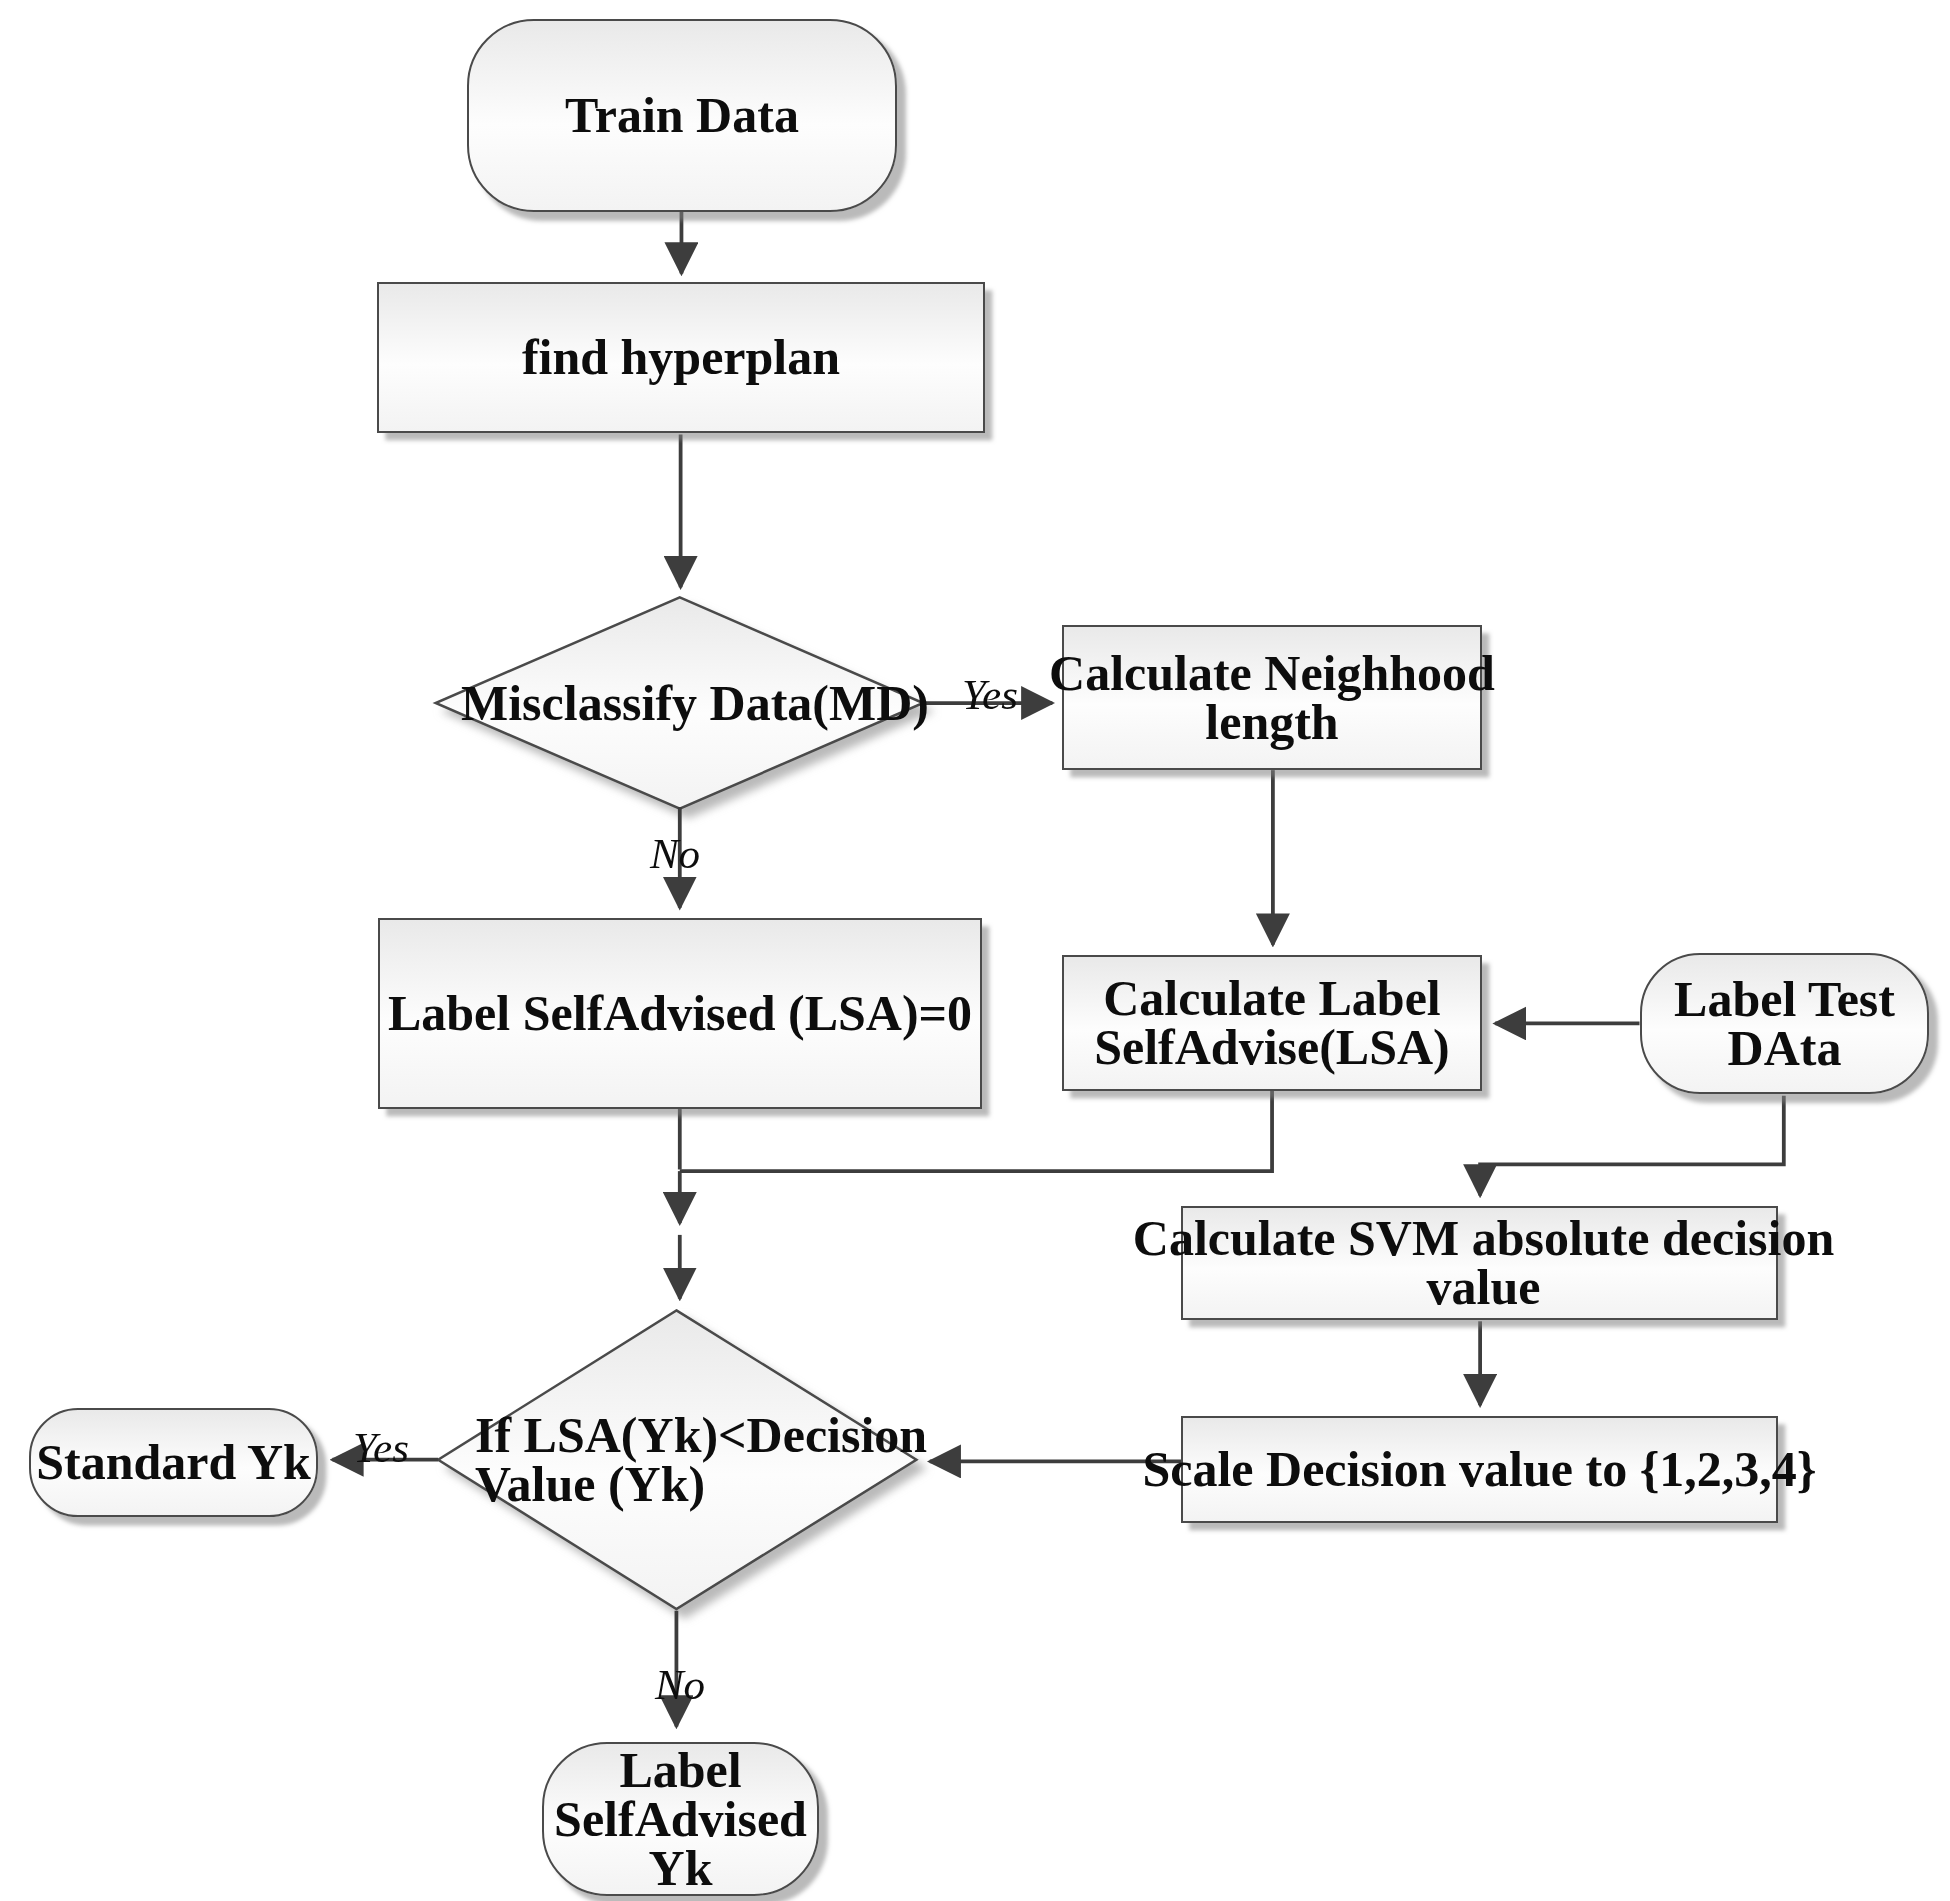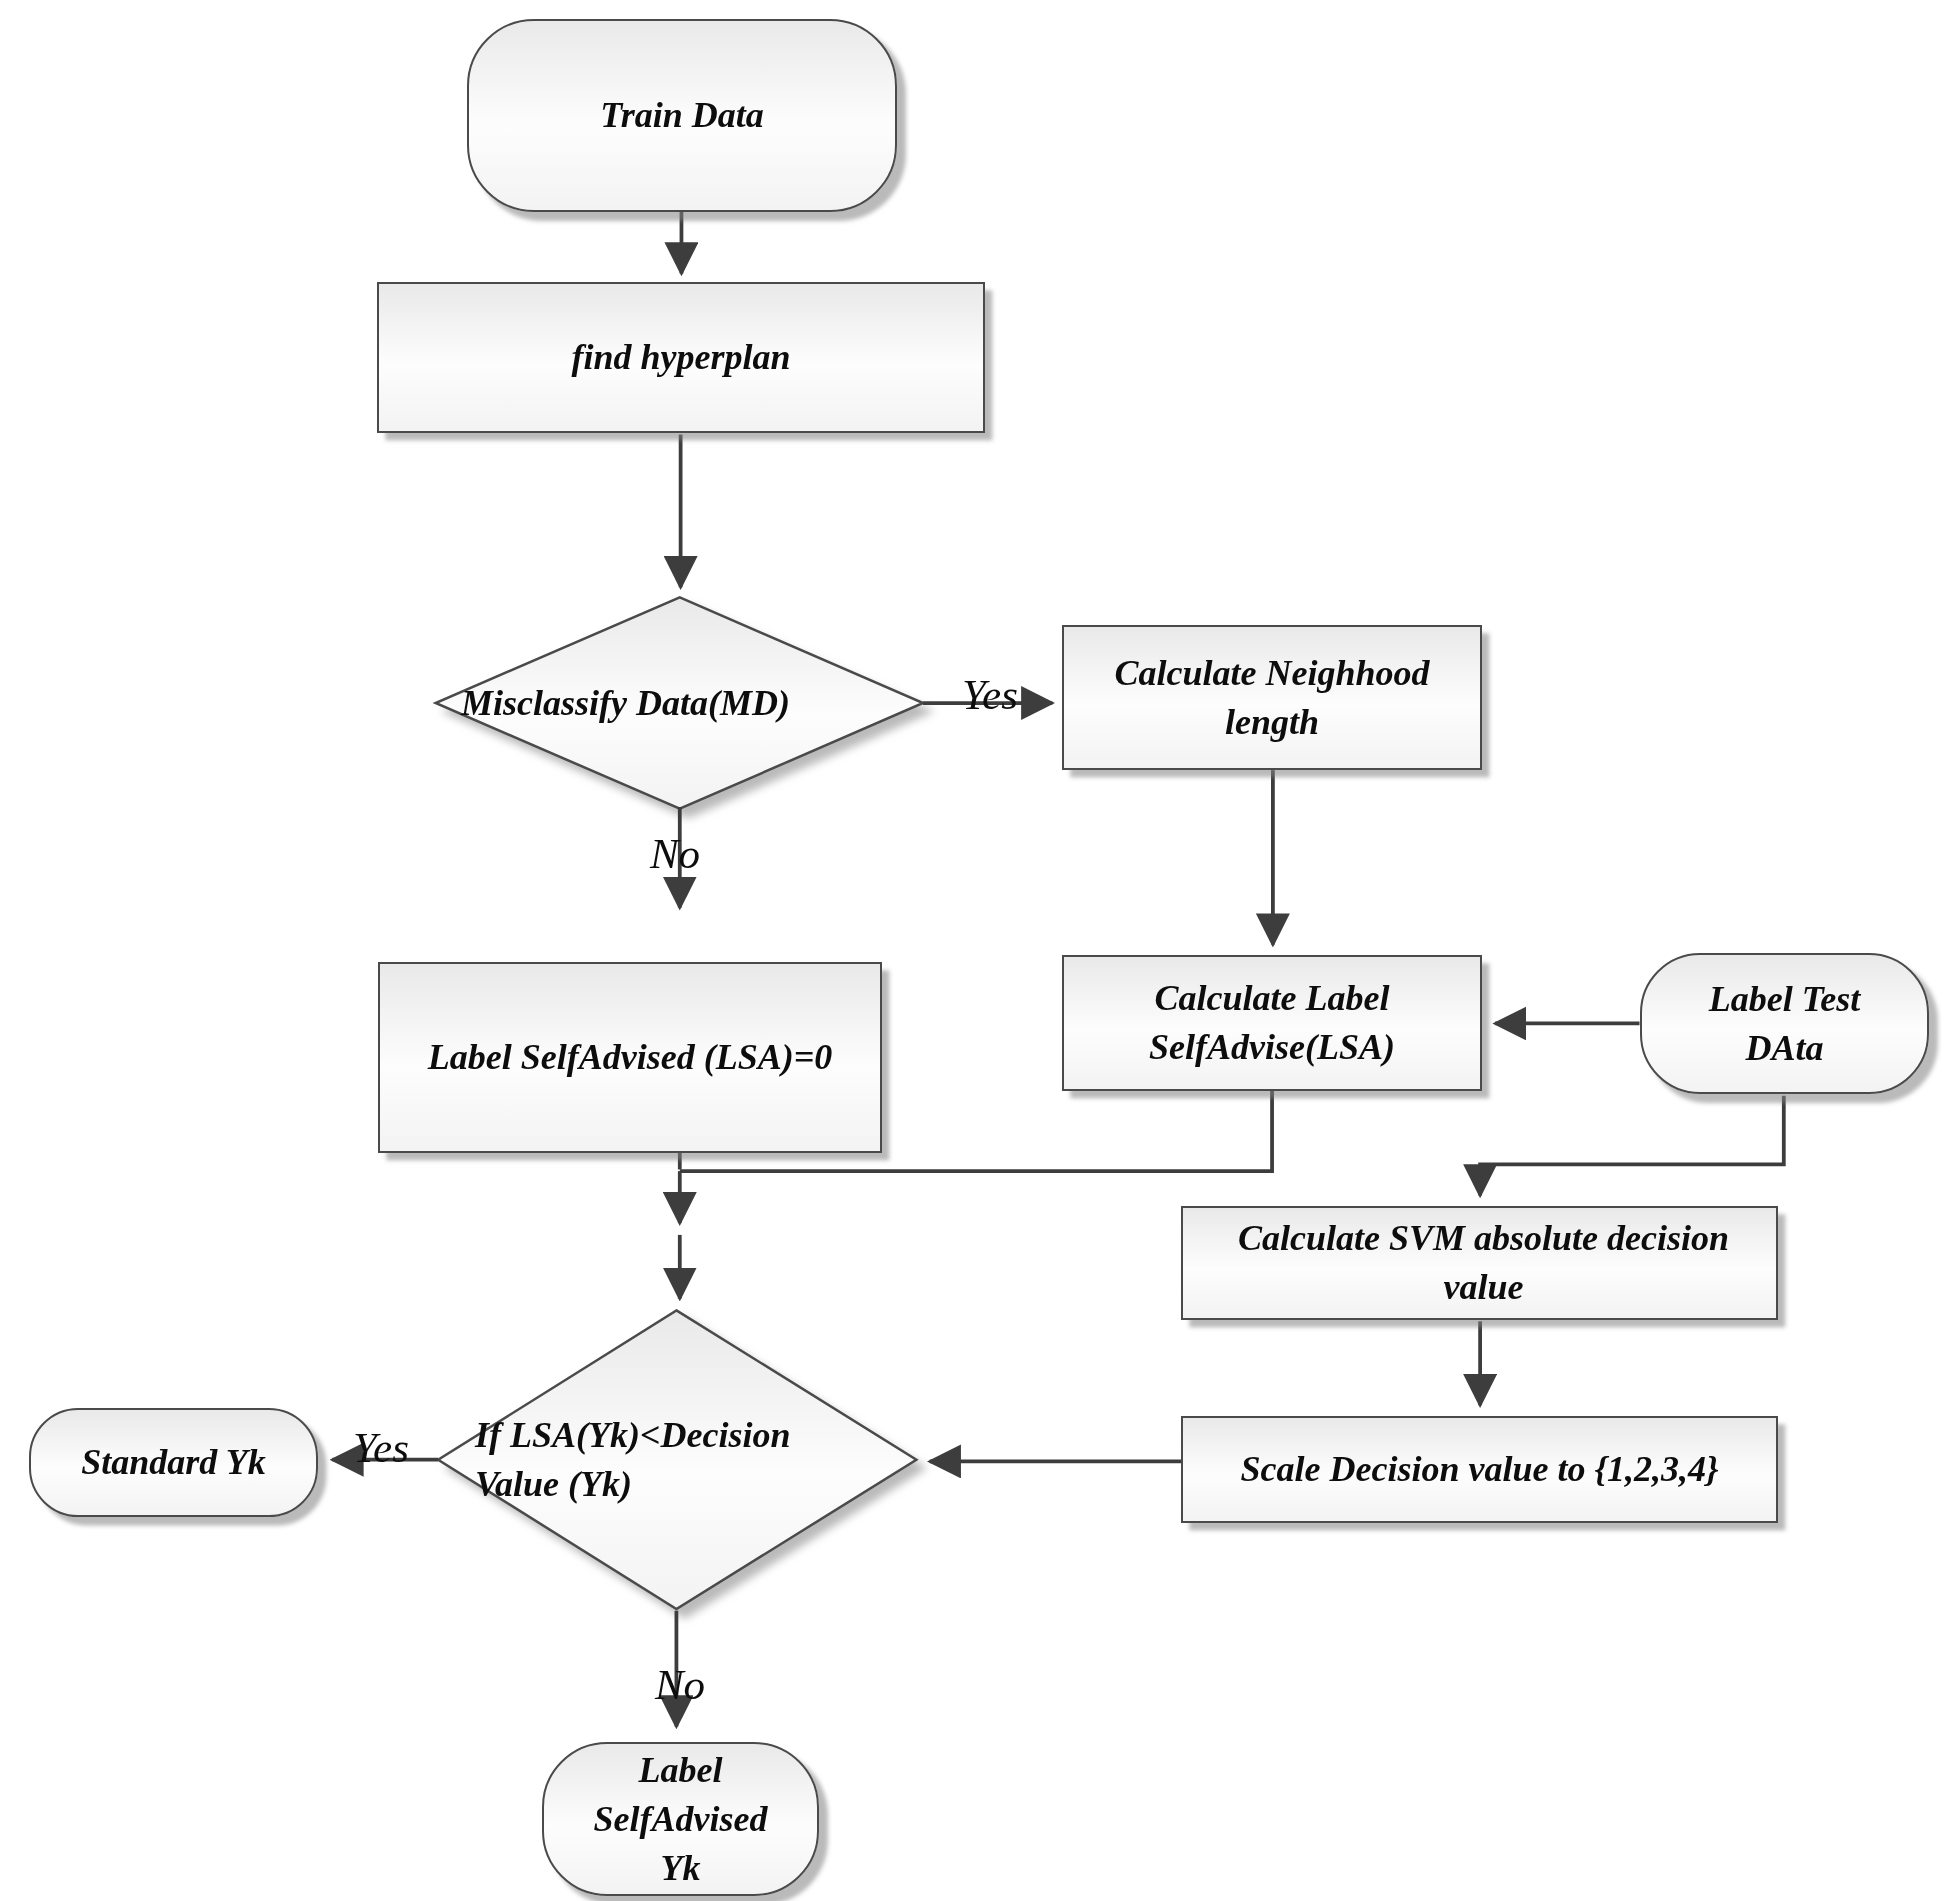--- a/index.html
+++ b/index.html
@@ -18,22 +18,22 @@
     background:linear-gradient(180deg,#e9e9e9 0%,#fdfdfd 55%,#f3f3f3 100%);
     box-shadow:8.4px 8.4px 4.2px rgba(130,130,130,0.55);
     display:flex;flex-direction:column;align-items:center;justify-content:center;
     text-align:center;
     color:#0d0d0d;
     z-index:2;
   }
   .terminator{border-radius:67px;}
   .term-small{border-radius:52px;}
   .label-line{
-    font-weight:bold;font-style:italic;
-    font-size:36px;line-height:49px;
+    font-weight:bold;
+    font-size:50px;line-height:49px;
     white-space:nowrap;
     color:#0d0d0d;
   }
   .overlay{
     position:absolute;
     display:flex;flex-direction:column;align-items:flex-start;justify-content:center;
     text-align:center;z-index:3;background:transparent;
   }
   .edge-label{
     position:absolute;z-index:4;
@@ -93,21 +93,21 @@
 
   <div class="node" style="left:377px;top:282px;width:608px;height:151px;">
     <div class="label-line">find hyperplan</div>
   </div>
 
   <div class="node" style="left:1062px;top:625px;width:420px;height:145px;">
     <div class="label-line">Calculate Neighhood</div>
     <div class="label-line">length</div>
   </div>
 
-  <div class="node" style="left:378px;top:962px;width:504px;height:191px;">
+  <div class="node" style="left:378px;top:918px;width:604px;height:191px;">
     <div class="label-line">Label SelfAdvised (LSA)=0</div>
   </div>
 
   <div class="node" style="left:1062px;top:955px;width:420px;height:136px;">
     <div class="label-line">Calculate Label</div>
     <div class="label-line">SelfAdvise(LSA)</div>
   </div>
 
   <div class="node term-small" style="left:1640px;top:953px;width:289px;height:141px;border-radius:60px;">
     <div class="label-line">Label Test</div>

